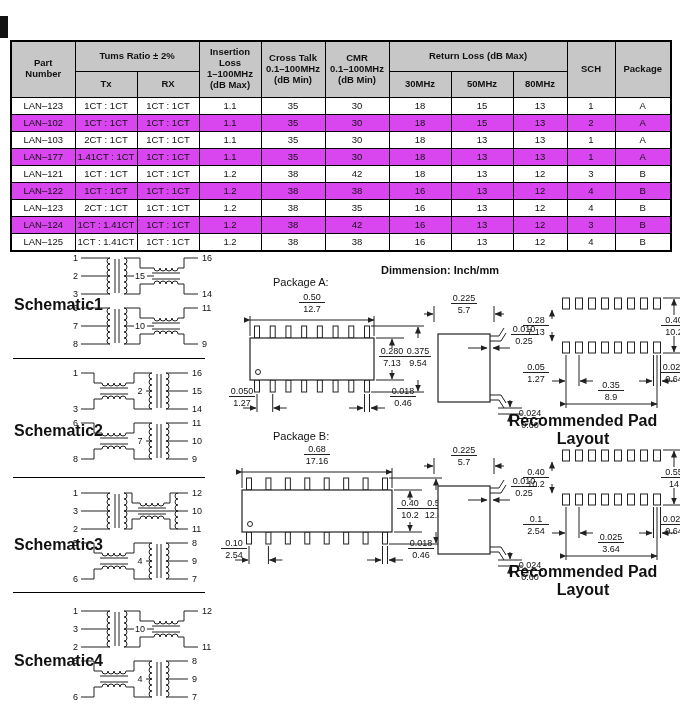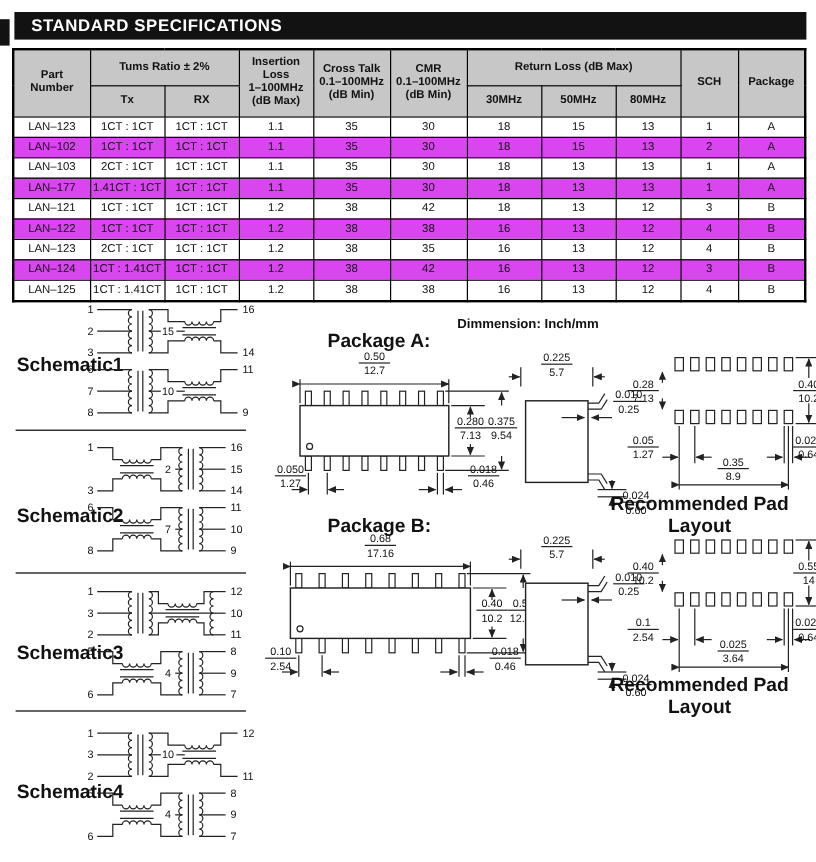--- a/index.html
+++ b/index.html
@@ -13,33 +13,30 @@
              border:2px solid #000;table-layout:fixed;}
   table.spec th,table.spec td{border:1px solid #000;text-align:center;vertical-align:middle;
              padding:0;font-size:9.5px;}
   table.spec th{background:#c7c7c7;font-weight:bold;white-space:pre-line;line-height:1.15;}
   table.spec td{height:16px;font-size:9.5px;background:#fff;}
   table.spec tr.alt td{background:#d946ef;}
   .sch-label{position:absolute;left:14px;font-weight:bold;font-size:16px;}
   .divider{position:absolute;left:13px;width:192px;height:0;border-top:1px solid #000;}
   .dim-note{position:absolute;left:330px;top:264px;width:220px;text-align:center;
             font-weight:bold;font-size:11px;}
-  .pkg-title{position:absolute;font-weight:bold;font-size:16px;}
+  .pkg-title{position:absolute;font-weight:normal;font-size:11px;}
   .pad-caption{position:absolute;width:150px;text-align:center;font-weight:bold;font-size:16px;}
   svg{position:absolute;overflow:visible;}
   svg text{font-family:"Liberation Sans",sans-serif;fill:#111;}
 </style>
 </head>
 <body>
 
 <div class="page">
   <div class="edge-tab"></div>
-  <div class="title-bar">
-    <span>STANDARD SPECIFICATIONS</span>
-  </div>
 
   <table class="spec">
     <colgroup>
       <col style="width:64px">
         <col style="width:62px">
         <col style="width:62px">
       <col style="width:62px">
         <col style="width:64px">
         <col style="width:64px">
       <col style="width:62px">

